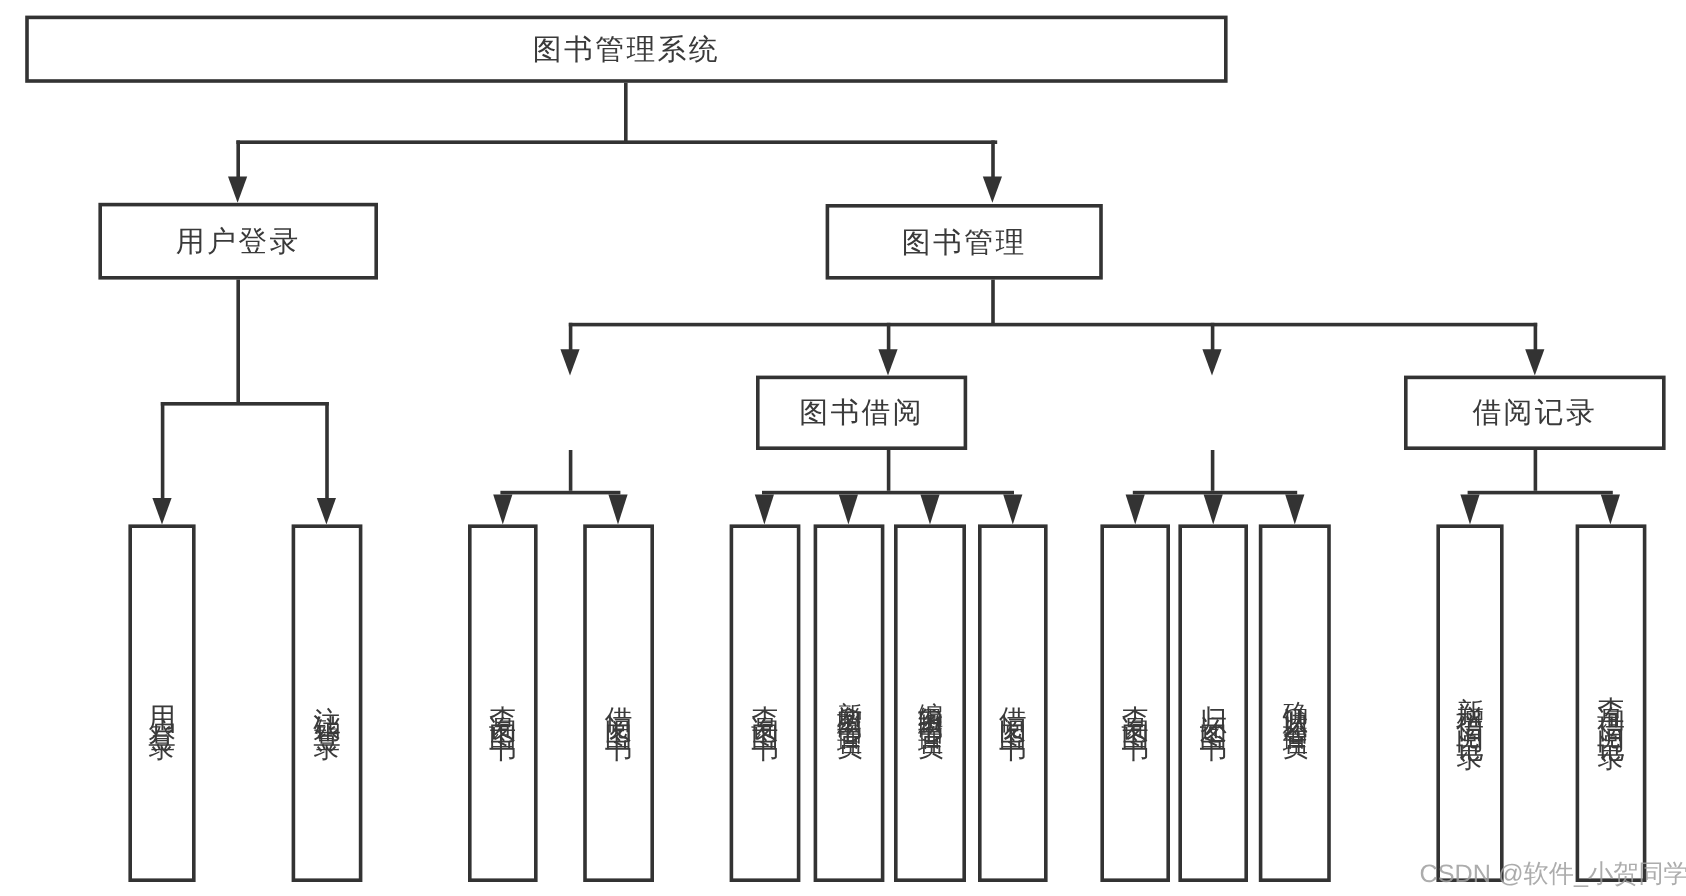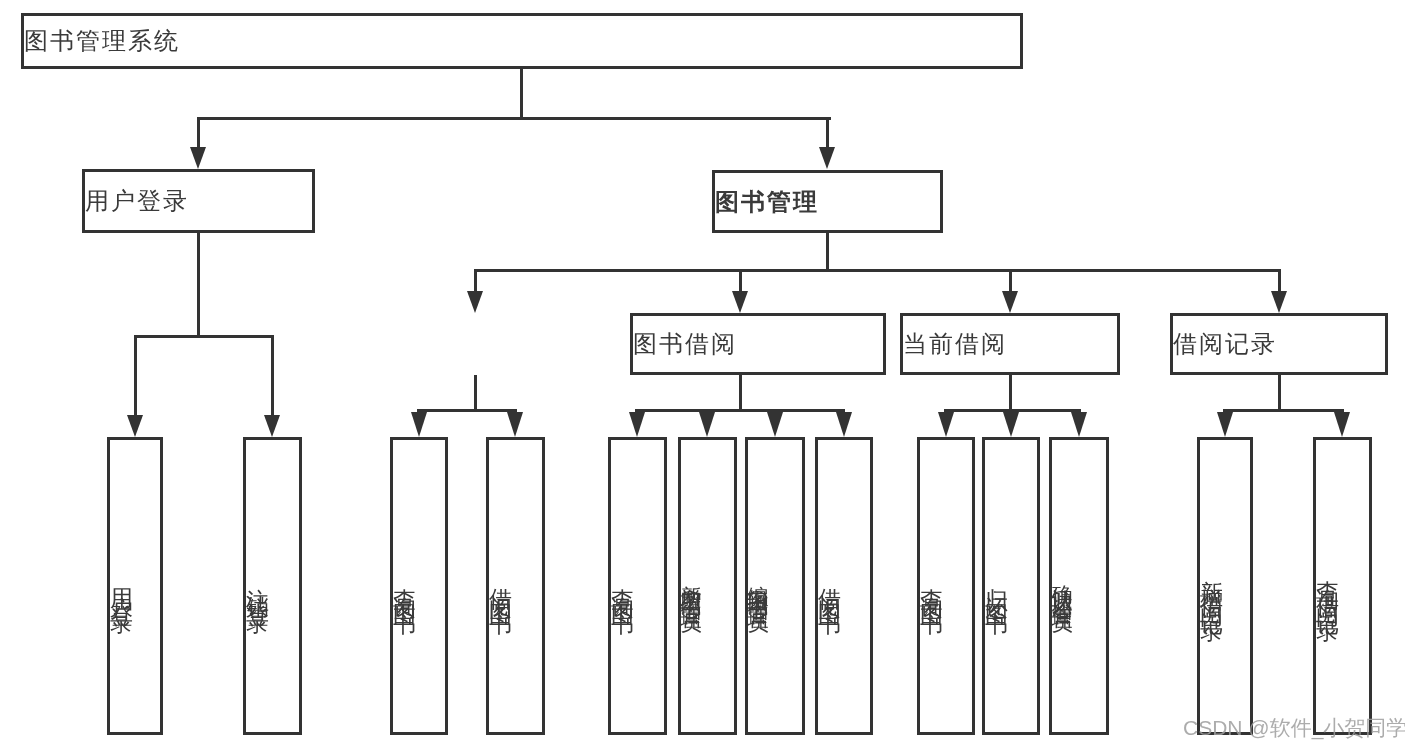--- a/index.html
+++ b/index.html
@@ -15,20 +15,21 @@
     background: #ffffff;
     overflow: hidden;
   }
   .box {
     position: absolute;
     box-sizing: border-box;
     border: 3px solid #333333;
     background: #ffffff;
     display: flex;
     align-items: center;
+    justify-content: center;
     color: #3a3a3a;
   }
   .hlabel {
     font-size: 24px;
     letter-spacing: 2px;
     white-space: nowrap;
   }
   .vtext {
     writing-mode: vertical-rl;
     font-size: 23px;
@@ -84,21 +85,21 @@
   <div class="vline" style="left:520px; top:69px; height:49px;"></div>
   <div class="hline" style="left:197px; top:117px; width:634px;"></div>
   <div class="vline" style="left:197px; top:117px; height:33px;"></div>
   <div class="arrow" style="left:190px; top:147px;"></div>
   <div class="vline" style="left:826px; top:117px; height:33px;"></div>
   <div class="arrow" style="left:819px; top:147px;"></div>
 
   <div class="box" style="left:82px; top:169px; width:233px; height:64px;">
     <span class="hlabel">用户登录</span>
   </div>
-  <div class="box" style="left:712px; top:170px; width:231px; height:63px;font-weight:bold;">
+  <div class="box" style="left:688px; top:170px; width:231px; height:63px;">
     <span class="hlabel">图书管理</span>
   </div>
 
   <div class="vline" style="left:197px; top:233px; height:103px;"></div>
   <div class="hline" style="left:134px; top:335px; width:140px;"></div>
   <div class="vline" style="left:134px; top:335px; height:82px;"></div>
   <div class="arrow" style="left:127px; top:415px;"></div>
   <div class="vline" style="left:271px; top:335px; height:82px;"></div>
   <div class="arrow" style="left:264px; top:415px;"></div>
 
@@ -107,25 +108,22 @@
 
   <div class="vline" style="left:474px; top:269px; height:24px;"></div>
   <div class="arrow" style="left:467px; top:291px;"></div>
   <div class="vline" style="left:739px; top:269px; height:24px;"></div>
   <div class="arrow" style="left:732px; top:291px;"></div>
   <div class="vline" style="left:1009px; top:269px; height:24px;"></div>
   <div class="arrow" style="left:1002px; top:291px;"></div>
   <div class="vline" style="left:1278px; top:269px; height:24px;"></div>
   <div class="arrow" style="left:1271px; top:291px;"></div>
 
-  <div class="box" style="left:630px; top:313px; width:256px; height:62px;">
+  <div class="box" style="left:630px; top:313px; width:176px; height:62px;">
     <span class="hlabel">图书借阅</span>
-  </div>
-  <div class="box" style="left:900px; top:313px; width:220px; height:62px;">
-    <span class="hlabel">当前借阅</span>
   </div>
   <div class="box" style="left:1170px; top:313px; width:218px; height:62px;">
     <span class="hlabel">借阅记录</span>
   </div>
 
   <div class="vline" style="left:474px; top:375px; height:34px;"></div>
   <div class="hline" style="left:417px; top:409px; width:100px;"></div>
   <div class="arrow short" style="left:411px; top:412px;"></div>
   <div class="arrow short" style="left:507px; top:412px;"></div>
 

